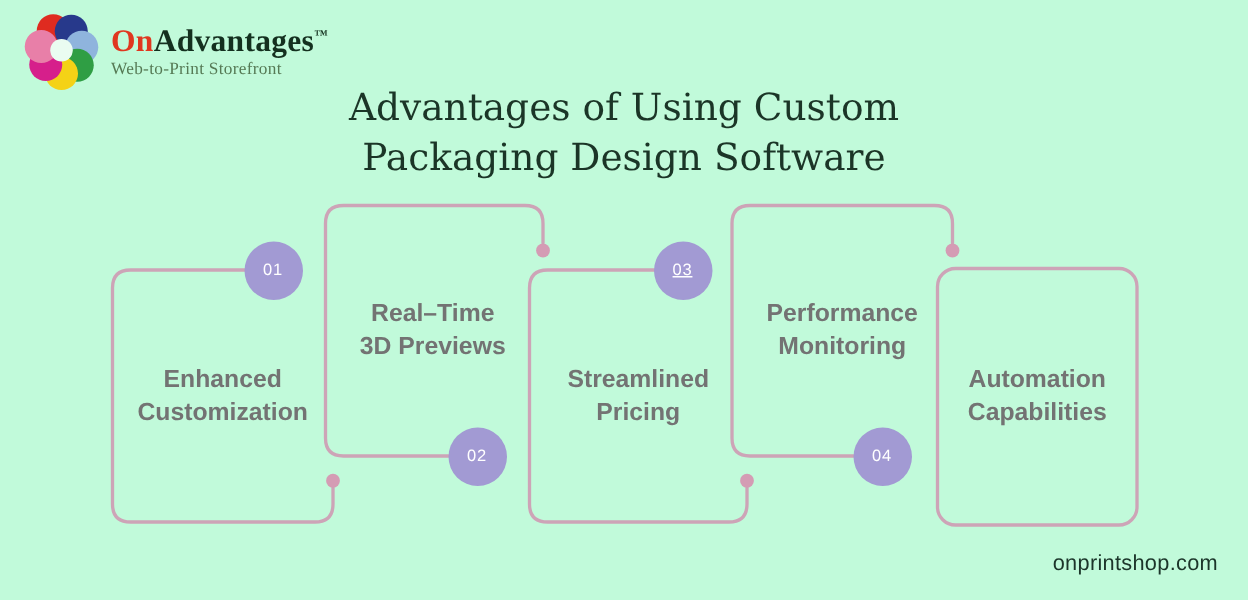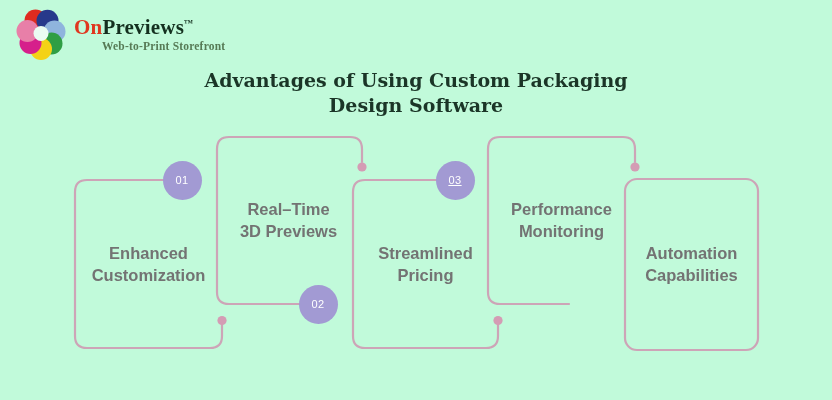--- a/index.html
+++ b/index.html
@@ -12,30 +12,30 @@
   }
 
   
   .logo{position:absolute;left:14px;top:6px;display:flex;align-items:center;gap:6px;}
   .logo-mark{position:relative;width:54px;height:56px;}
   .logo-text{display:flex;flex-direction:column;line-height:1.05;}
   .brand-line{font-family:"Liberation Serif", serif;font-weight:700;font-size:21px;letter-spacing:.2px;}
   .brand-on{color:#e0371f;}
   .brand-rest{color:#14301f;}
   .brand-tm{font-size:9px;vertical-align:super;color:#14301f;font-weight:700;}
-  .tagline{font-family:"Liberation Serif", serif;font-weight:700;font-size:11.5px;color:#567a55;margin-top:2px;letter-spacing:.2px;margin-left:28px;}
+  .tagline{font-family:"Liberation Serif", serif;font-weight:400;font-size:11.5px;color:#567a55;margin-top:2px;letter-spacing:.2px;}
 
   
   .title{
     position:absolute;top:56px;left:0;right:0;
-    margin:12px auto;width:500px;
+    margin:0 auto;width:500px;
     text-align:center;
     font-family:"DejaVu Serif","Liberation Serif",serif;
-    font-weight:700;
-    font-size:19px;line-height:1.3;
+    font-weight:400;
+    font-size:25px;line-height:1.3;
     color:#1b3527;
   }
 
   
   .diagram-svg{position:absolute;left:0;top:0;width:832px;height:400px;}
 
   .badge{
     position:absolute;width:39px;height:39px;border-radius:50%;
     background:#a29ad3;
     color:#ffffff;
@@ -68,21 +68,21 @@
         <circle cx="33.5" cy="14.8" r="11" fill="#27398b"></circle>
         <circle cx="40.5" cy="25.5" r="11" fill="#8fb4dd"></circle>
         <circle cx="37.5" cy="37.5" r="11" fill="#2f9e44"></circle>
         <circle cx="27.0" cy="43.0" r="11" fill="#f4d216"></circle>
         <circle cx="16.5" cy="37.0" r="11" fill="#d61f8b"></circle>
         <circle cx="13.5" cy="25.0" r="11" fill="#e87fa8"></circle>
         <circle cx="27.0" cy="27.5" r="7.5" fill="#eafcf1"></circle>
       </svg>
     </div>
     <div class="logo-text">
-      <div class="brand-line"><span class="brand-on">On</span><span class="brand-rest">Previews</span><span class="brand-tm">™</span></div>
+      <div class="brand-line"><span class="brand-on">On</span><span class="brand-rest">Advantages</span><span class="brand-tm">™</span></div>
       <div class="tagline">Web-to-Print Storefront</div>
     </div>
   </div>
 
   <h1 class="title">Advantages of Using Custom Packaging Design Software</h1>
 
   <svg class="diagram-svg" viewBox="0 0 832 400">
     <g fill="none" stroke="#cda4b7" stroke-width="2.2" stroke-linecap="round">
       <path d="M163.5 180 H87 Q75 180 75 192 V336 Q75 348 87 348 H210 Q222 348 222 336 V325"></path>
       <path d="M299 304 H229 Q217 304 217 292 V149 Q217 137 229 137 H350 Q362 137 362 149 V162"></path>
@@ -94,26 +94,28 @@
       <circle cx="222" cy="320.5" r="4.6"></circle>
       <circle cx="362" cy="167" r="4.6"></circle>
       <circle cx="498" cy="320.5" r="4.6"></circle>
       <circle cx="635" cy="167" r="4.6"></circle>
     </g>
   </svg>
 
   <div class="badge" style="left:162.5px;top:160.5px;">01</div>
   <div class="badge" style="left:298.5px;top:284.5px;">02</div>
   <div class="badge" style="left:435.5px;top:160.5px;text-decoration:underline;">03</div>
+  <div class="badge" style="left:568.5px;top:284.5px;">04</div>
 
   <div class="step-label" style="left:75px;top:243px;width:147px;">Enhanced
 Customization</div>
   <div class="step-label" style="left:215px;top:199px;width:147px;">Real–Time
 3D Previews</div>
   <div class="step-label" style="left:488px;top:199px;width:147px;">Performance
 Monitoring</div>
   <div class="step-label" style="left:353px;top:243px;width:145px;">Streamlined
 Pricing</div>
   <div class="step-label" style="left:625px;top:243px;width:133px;">Automation
 Capabilities</div>
 
+  <div class="site">onprintshop.com</div>
 
 </div>
 
 </body></html>

